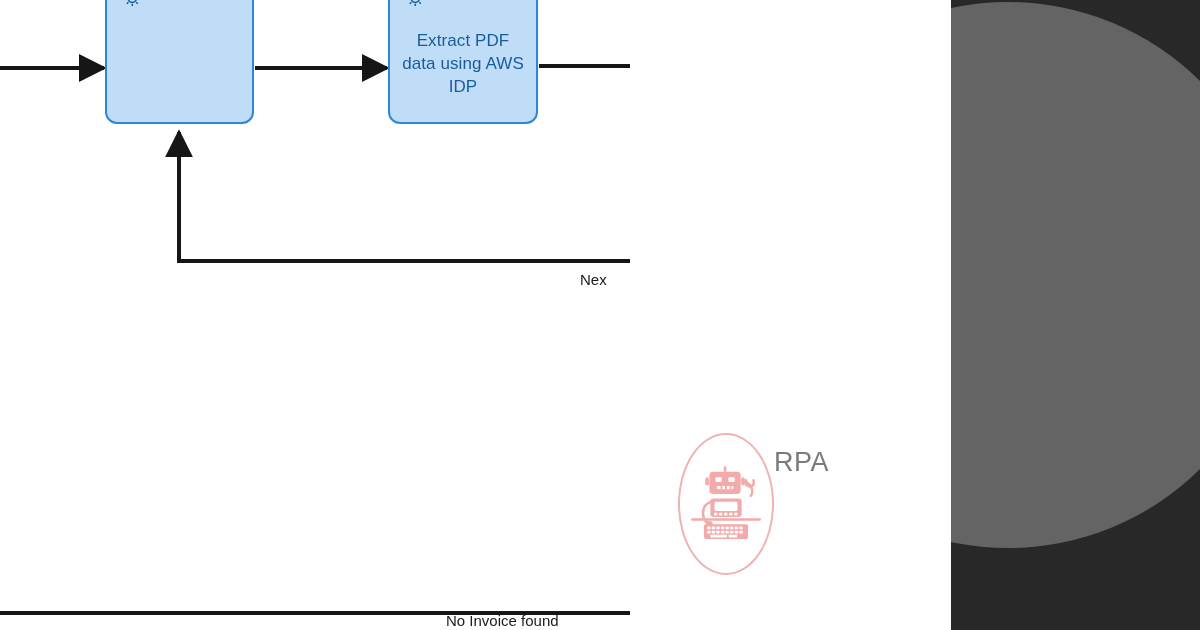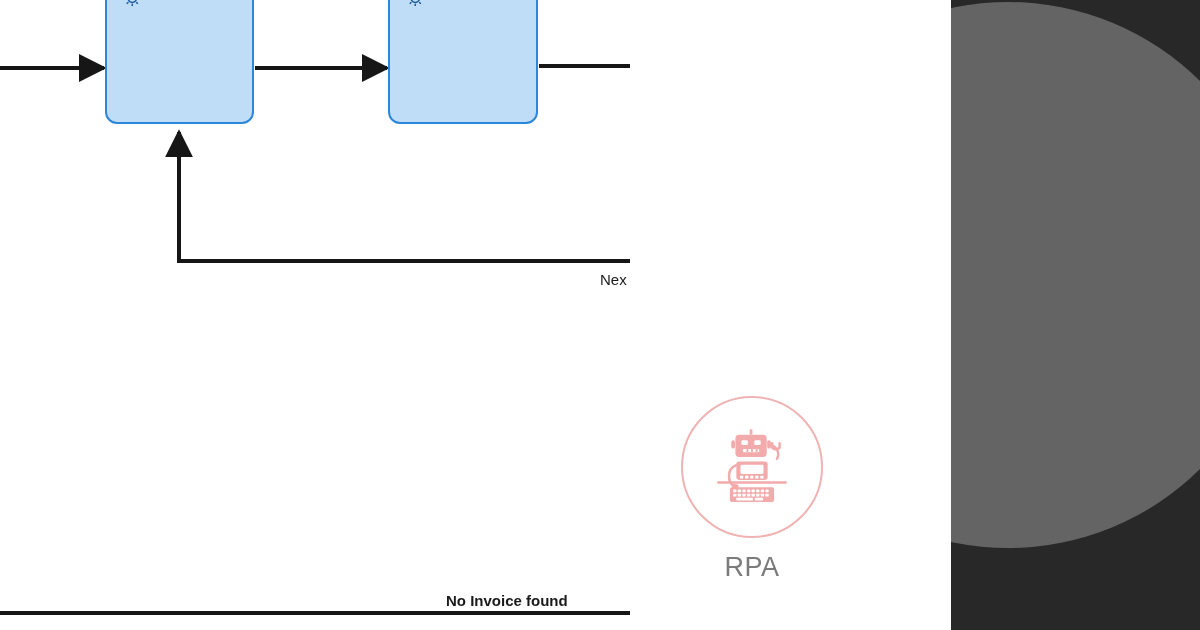--- a/index.html
+++ b/index.html
@@ -86,38 +86,36 @@
   
   .edge-label {
     position: absolute;
     font-family: "Liberation Sans", sans-serif;
     font-size: 15px;
     color: #1a1a1a;
     white-space: nowrap;
     user-select: none;
   }
   #label-next {
-    left: 600px;
+    left: 580px;
     top: 271px;
   }
   #label-no-invoice {
     left: 446px;
-    top: 592px;
-    font-weight: bold;
+    top: 612px;
   }
 
   
   #rpa-badge {
     position: absolute;
     left: 678px;
-    top: 396px;
+    top: 433px;
     width: 148px;
     display: flex;
-    flex-direction: column;
-    align-items: center;
+    flex-direction: row;
   }
   #rpa-circle {
     width: 142px;
     height: 142px;
     border-radius: 50%;
     border: 2px solid #f0b3b3;
     background: #ffffff;
     display: flex;
     align-items: center;
     justify-content: center;
@@ -207,20 +205,21 @@
           <path d="M11 4.2 L11 6.2 M11 15.8 L11 17.8 M4.2 11 L6.2 11 M15.8 11 L17.8 11
                    M6.2 6.2 L7.6 7.6 M14.4 14.4 L15.8 15.8
                    M15.8 6.2 L14.4 7.6 M7.6 14.4 L6.2 15.8"></path>
           <circle cx="19.5" cy="19.5" r="4.4"></circle>
           <path d="M19.5 11.2 L19.5 13.6 M19.5 25.4 L19.5 27.8
                    M11.2 19.5 L13.6 19.5 M25.4 19.5 L27.8 19.5
                    M13.6 13.6 L15.3 15.3 M23.7 23.7 L25.4 25.4
                    M25.4 13.6 L23.7 15.3 M15.3 23.7 L13.6 25.4"></path>
         </g>
       </svg>
+      <span class="process-label">Extract PDF data using AWS IDP</span>
     </div>
 
     <div class="edge-label" id="label-next">Nex</div>
     <div class="edge-label" id="label-no-invoice">No Invoice found</div>
 
     <div id="rpa-badge">
       <div id="rpa-circle">
         <svg id="rpa-robot-icon" viewBox="0 0 100 100" xmlns="http://www.w3.org/2000/svg">
           <g fill="#f2aaaa">
 

